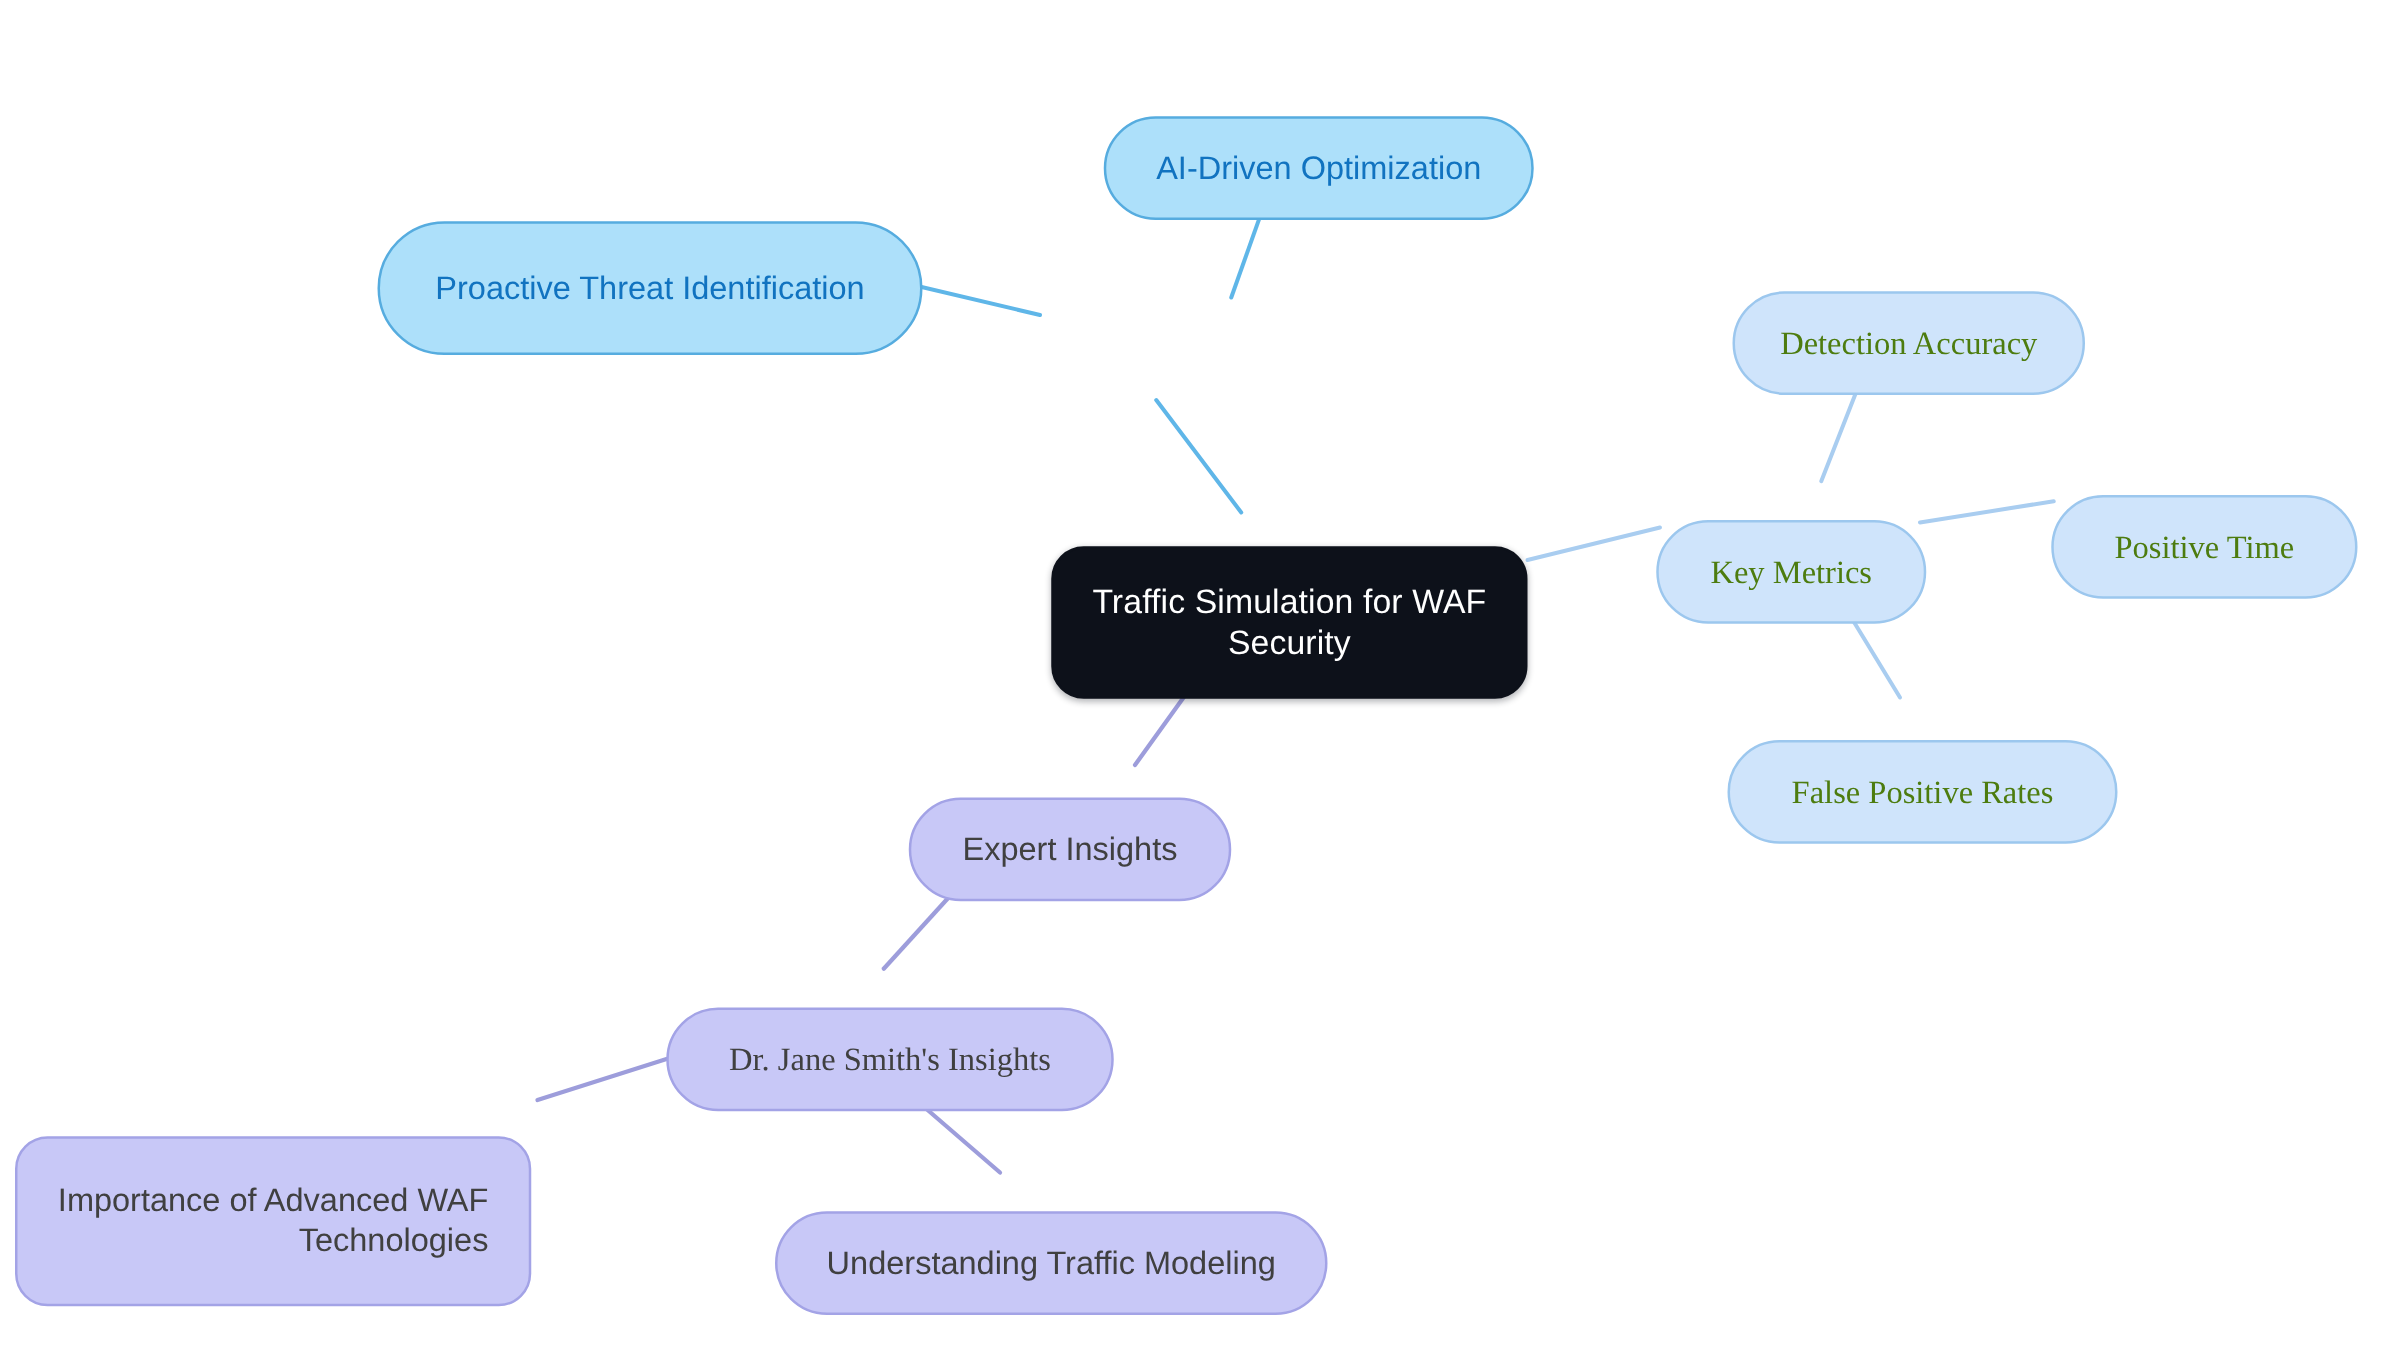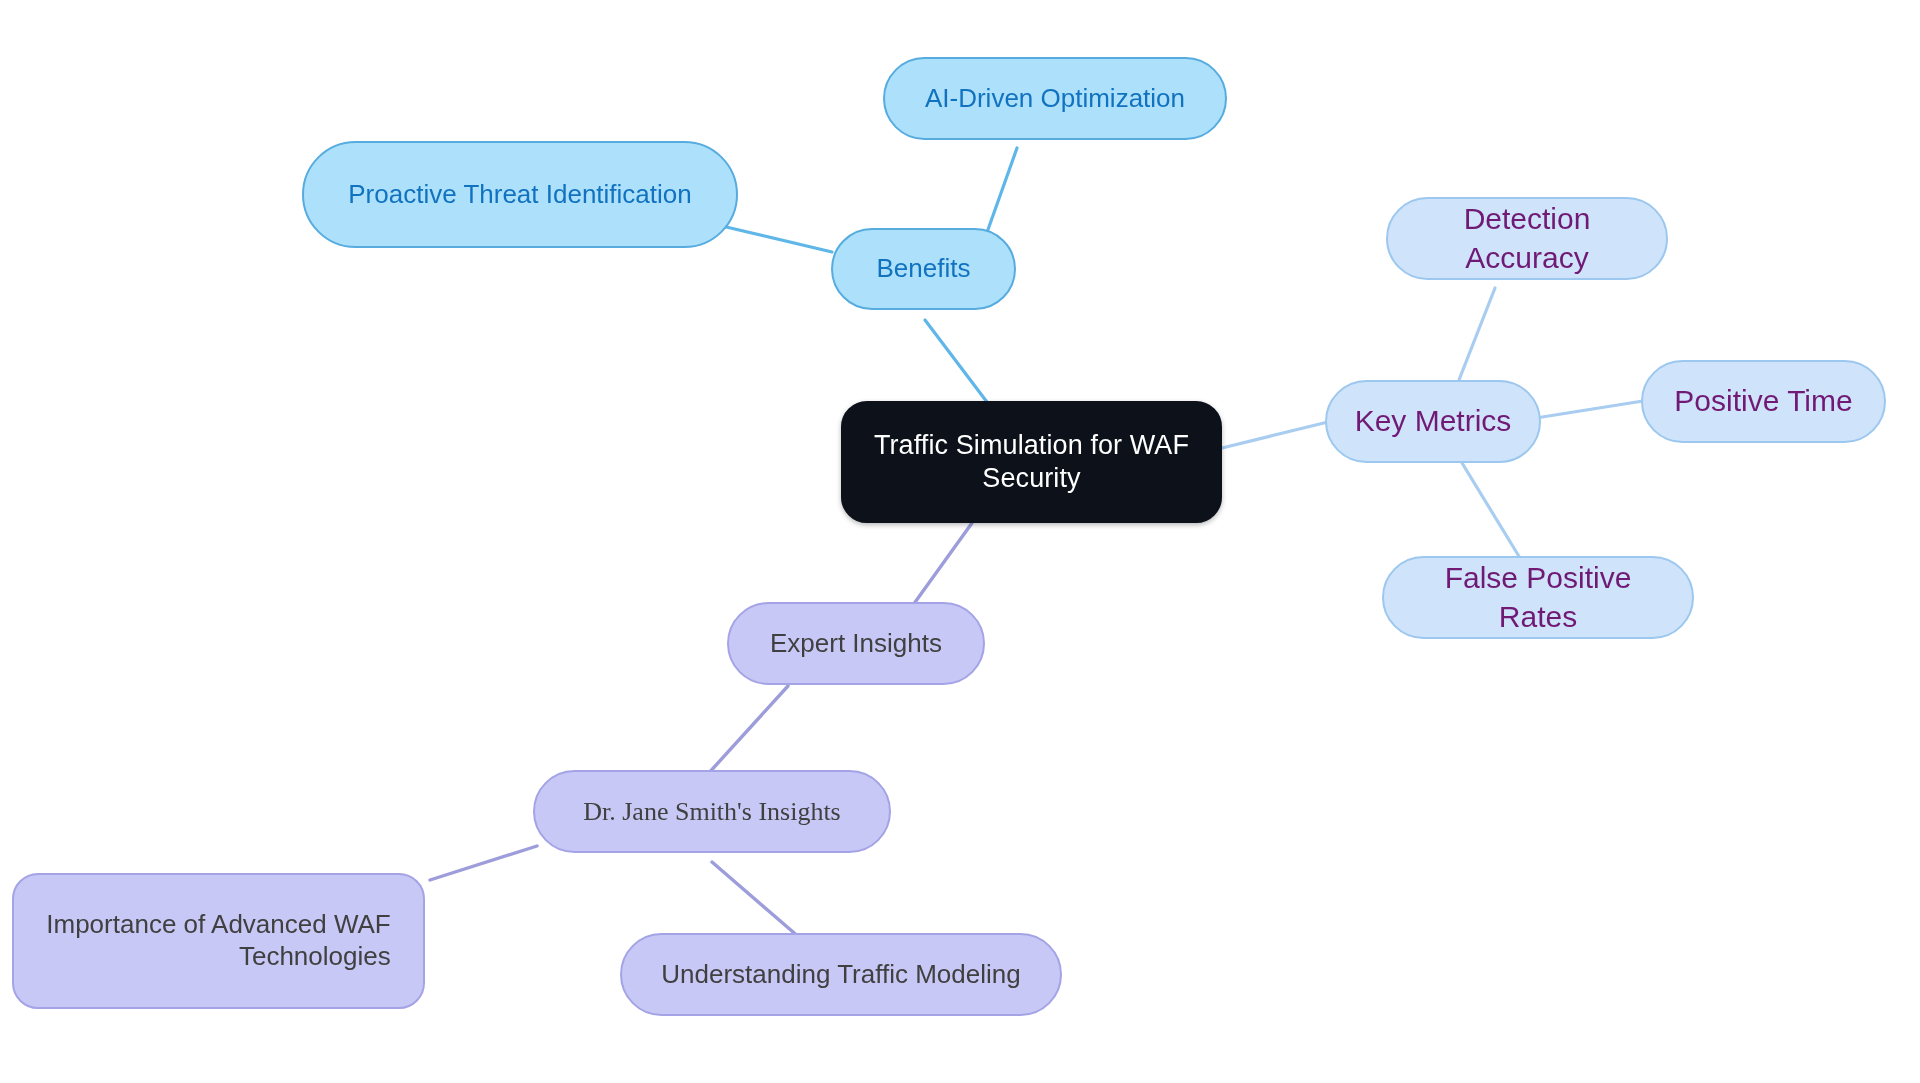--- a/index.html
+++ b/index.html
@@ -29,20 +29,21 @@
     position: absolute;
     box-sizing: border-box;
     display: flex;
     align-items: center;
     justify-content: center;
     text-align: center;
     line-height: 1.28;
     border-style: solid;
     border-width: 2px;
     white-space: pre-line;
+    margin-top: 36px;
   }
   .mm-node.root {
     background: #0d111a;
     border-color: #0d111a;
     color: #ffffff;
     border-radius: 22px;
     font-size: 27px;
     letter-spacing: 0.1px;
     box-shadow: 0 2px 5px rgba(15, 20, 30, 0.30);
     padding: 6px 18px;
@@ -51,24 +52,25 @@
     background: #ade0fa;
     border-color: #56acdf;
     color: #1173c0;
     border-radius: 999px;
     font-size: 26px;
     padding: 6px 20px;
   }
   .mm-node.branch-lightblue {
     background: #cfe4fb;
     border-color: #9cc7ee;
-    color: #701a75;
+    color: #4d7c0f;
     border-radius: 999px;
-    font-size: 30px;
+    font-size: 26px;
     padding: 6px 20px;
+    font-family: Liberation Serif, serif;
   }
   .mm-node.branch-purple {
     background: #c8c8f7;
     border-color: #a3a3e6;
     color: #404040;
     border-radius: 999px;
     font-size: 26px;
     padding: 6px 20px;
   }
   .mm-node.wrap2 {
@@ -102,21 +104,20 @@
     <line x1="788" y1="686" x2="707" y2="775" stroke="#9d9ddb" stroke-width="3.4" stroke-linecap="round"></line>
 
     <line x1="537" y1="846" x2="430" y2="880" stroke="#9d9ddb" stroke-width="3.4" stroke-linecap="round"></line>
 
     <line x1="712" y1="862" x2="800" y2="938" stroke="#9d9ddb" stroke-width="3.4" stroke-linecap="round"></line>
   </svg>
 
   <div class="mm-node root wrap2" style="left:841px; top:401px; width:381px; height:122px;">Traffic Simulation for WAF
 Security</div>
 
-  <div class="mm-node branch-blue" style="left:831px; top:228px; width:185px; height:82px;">Benefits</div>
 
   <div class="mm-node branch-blue" style="left:883px; top:57px; width:344px; height:83px;">AI-Driven Optimization</div>
 
   <div class="mm-node branch-blue" style="left:302px; top:141px; width:436px; height:107px;">Proactive Threat Identification</div>
 
   <div class="mm-node branch-lightblue" style="left:1325px; top:380px; width:216px; height:83px;">Key Metrics</div>
 
   <div class="mm-node branch-lightblue" style="left:1386px; top:197px; width:282px; height:83px;">Detection Accuracy</div>
 
   <div class="mm-node branch-lightblue" style="left:1641px; top:360px; width:245px; height:83px;">Positive Time</div>

